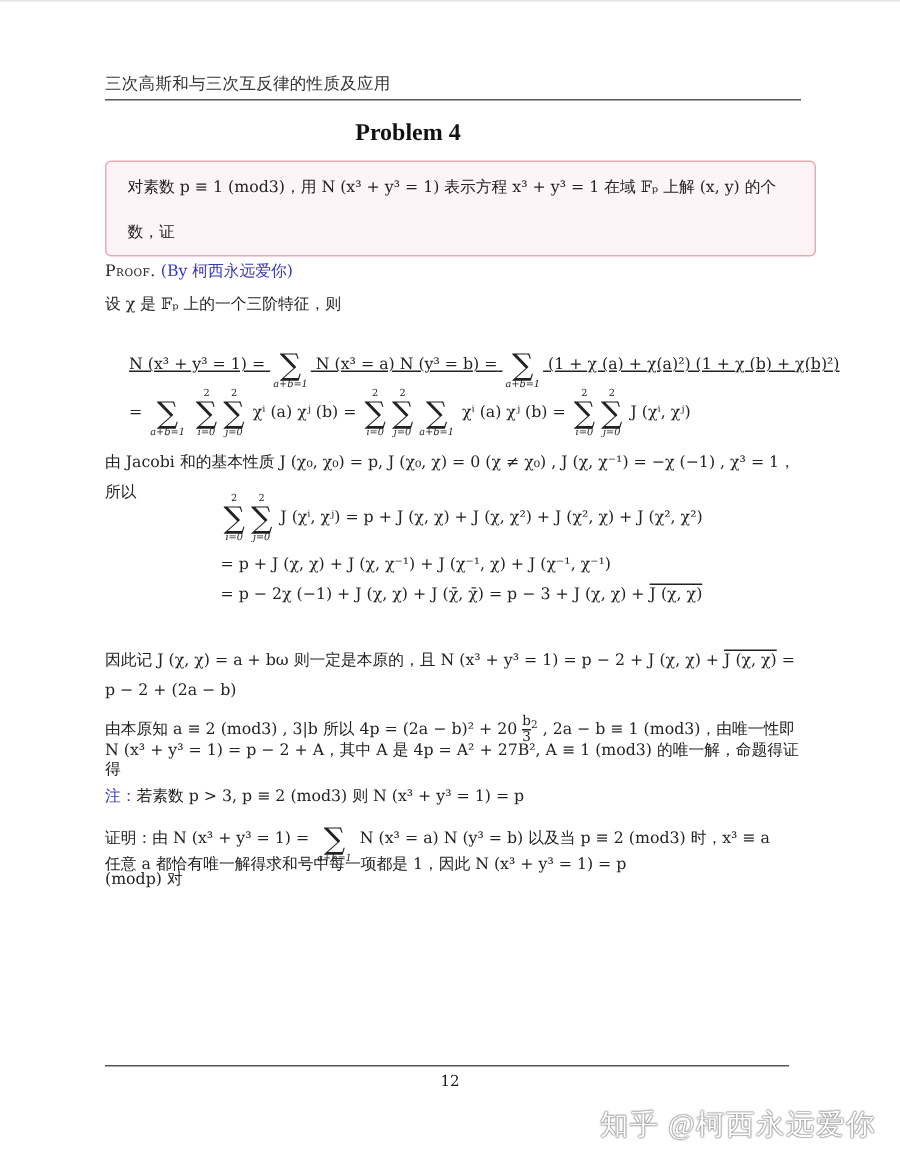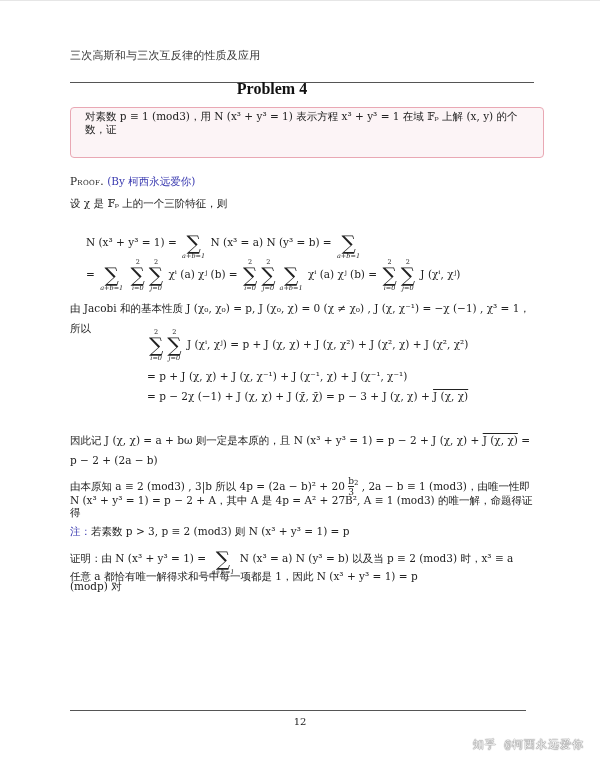--- a/index.html
+++ b/index.html
@@ -3,46 +3,46 @@
 <meta charset="utf-8">
 <style>
   html, body { margin:0; padding:0; }
   body {
     width:600px; height:777px; background:#ffffff; position:relative; overflow:hidden;
     font-family: "DejaVu Serif", "Liberation Serif", serif; color:#1a1a1a;
   }
   .topline { position:absolute; left:0; top:0; width:600px; height:1px; background:#e6e6e6; }
   .running-head {
     position:absolute; left:70px; top:48px; width:464px; font-size:11px; color:#333;
-    border-bottom:1px solid #555; padding-bottom:19px; letter-spacing:0.2px;
+    border-bottom:1px solid #555; padding-bottom:3px; letter-spacing:0.2px;
   }
   .title {
     position:absolute; left:0; width:544px; top:80px; text-align:center;
     font-size:16px; font-weight:bold; font-family:"Liberation Serif", serif; color:#111;
   }
   .problem-box {
     position:absolute; left:70px; top:107px; width:450px; height:45px;
     background:#fcf4f6; border:1.5px solid #e9a8b4; border-radius:4px;
-    padding:2px 8px 2px 14px; font-size:10.5px; line-height:13px; color:#222;
+    padding:2px 8px 15px 14px; font-size:10.5px; line-height:30px; color:#222;
   }
   .text { position:absolute; left:70px; width:466px; font-size:10.5px; color:#222; line-height:20px; }
   .proof-label { font-variant:small-caps; letter-spacing:0.3px; }
   .blue { color:#3a3ab0; }
   .note { color:#3a3ab0; }
   .math { position:absolute; font-size:10.5px; color:#222; white-space:nowrap; font-style:normal; }
   .bigsum { position:relative; display:inline-block; text-align:center; vertical-align:middle; margin:0 2px; }
   .bigsum .sym { font-size:20px; line-height:18px; display:block; }
   .bigsum .sub { font-size:6.5px; display:block; line-height:8px; font-style:italic; }
   .bigsum .sup { font-size:6.5px; display:block; line-height:8px; }
   .ov { text-decoration:overline; }
   .bottom-rule { position:absolute; left:70px; top:710px; width:456px; height:1px; background:#555; }
   .page-number { position:absolute; left:0; width:600px; top:716px; text-align:center; font-size:10px; font-weight:normal; }
   .watermark {
-    position:absolute; right:16px; top:737px; font-size:11px; color:#ffffff;
-    font-family:Liberation Mono, monospace;
+    position:absolute; right:16px; top:737px; font-size:19px; color:#ffffff;
+    font-family:Liberation Serif, serif;
     text-shadow: 0 0 1px #777, 0 0 1px #777, 0 0 1px #777;
     letter-spacing:1px;
   }
 </style>
 </head>
 <body>
 
 <div class="topline"></div>
 
 <div class="running-head">三次高斯和与三次互反律的性质及应用</div>
@@ -53,25 +53,26 @@
   <div>对素数 p ≡ 1 (mod3)，用 N (x³ + y³ = 1) 表示方程 x³ + y³ = 1 在域 𝔽ₚ 上解 (x, y) 的个数，证</div>
 </div>
 
 <div class="text" style="top:171px;">
   <span class="proof-label">Proof.</span>
   <span class="blue">(By 柯西永远爱你)</span>
 </div>
 
 <div class="text" style="top:193px;">设 χ 是 𝔽ₚ 上的一个三阶特征，则</div>
 
-<div class="math" style="left:86px; top:226px;">
+<div class="math" style="left:86px; top:226px;text-decoration:underline;">
   <span>N (x³ + y³ = 1) =</span>
   <span class="bigsum"><span class="sup">&nbsp;</span><span class="sym">∑</span><span class="sub">a+b=1</span></span>
   <span>N (x³ = a) N (y³ = b) =</span>
   <span class="bigsum"><span class="sup">&nbsp;</span><span class="sym">∑</span><span class="sub">a+b=1</span></span>
+  <span>(1 + χ (a) + χ(a)²) (1 + χ (b) + χ(b)²)</span>
 </div>
 
 <div class="math" style="left:86px; top:258px;">
   <span>=</span>
   <span class="bigsum"><span class="sup">&nbsp;</span><span class="sym">∑</span><span class="sub">a+b=1</span></span>
   <span class="bigsum"><span class="sup">2</span><span class="sym">∑</span><span class="sub">i=0</span></span><span class="bigsum"><span class="sup">2</span><span class="sym">∑</span><span class="sub">j=0</span></span>
   <span>χⁱ (a) χʲ (b) =</span>
   <span class="bigsum"><span class="sup">2</span><span class="sym">∑</span><span class="sub">i=0</span></span><span class="bigsum"><span class="sup">2</span><span class="sym">∑</span><span class="sub">j=0</span></span><span class="bigsum"><span class="sup">&nbsp;</span><span class="sym">∑</span><span class="sub">a+b=1</span></span>
   <span>χⁱ (a) χʲ (b) =</span>
   <span class="bigsum"><span class="sup">2</span><span class="sym">∑</span><span class="sub">i=0</span></span><span class="bigsum"><span class="sup">2</span><span class="sym">∑</span><span class="sub">j=0</span></span>

